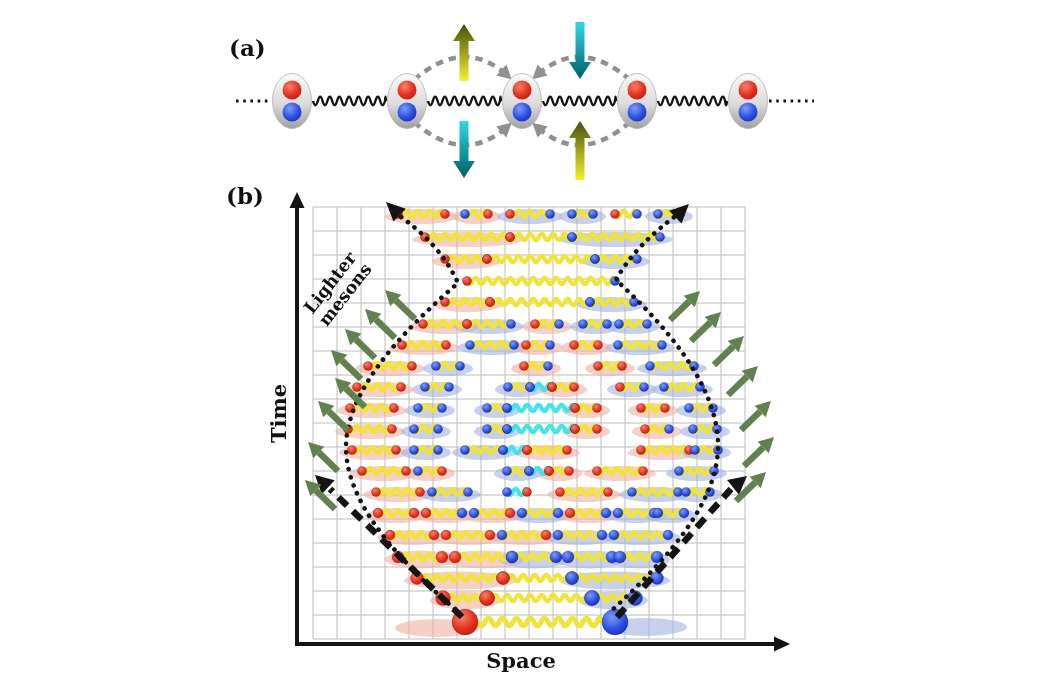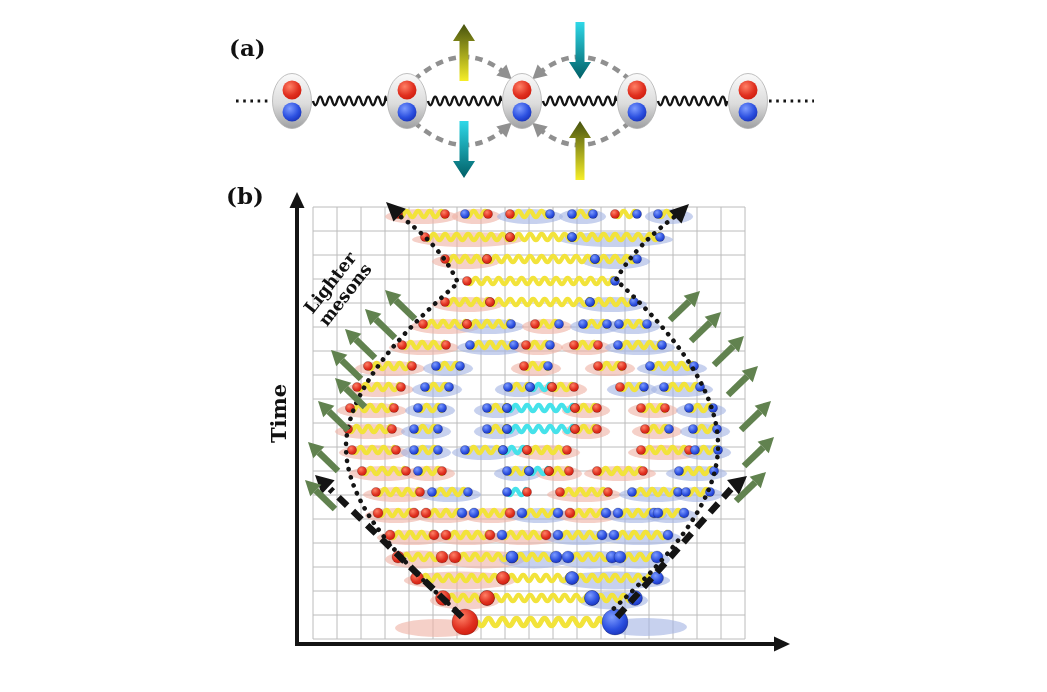--- a/index.html
+++ b/index.html
@@ -602,17 +602,18 @@
         <line x1="297" y1="644" x2="297" y2="206" stroke="#141414" stroke-width="4"></line>
         <polygon points="297,192 304.5,208 289.5,208" fill="#141414"></polygon>
         <line x1="295" y1="644" x2="776" y2="644" stroke="#141414" stroke-width="4"></line>
         <polygon points="790,644 774,651.5 774,636.5" fill="#141414"></polygon>
       </g>
     </svg>
 
   <div class="lbl panel-lbl" id="label-a">(a)</div>
   <div class="lbl panel-lbl" id="label-b">(b)</div>
   <div class="lbl axis-lbl" id="time-lbl">Time</div>
+  <div class="lbl axis-lbl" id="space-lbl">Space</div>
   <div class="lbl" id="annot">
     <span>Lighter</span>
     <span>mesons</span>
   </div>
 </div>
 
 </body></html>

